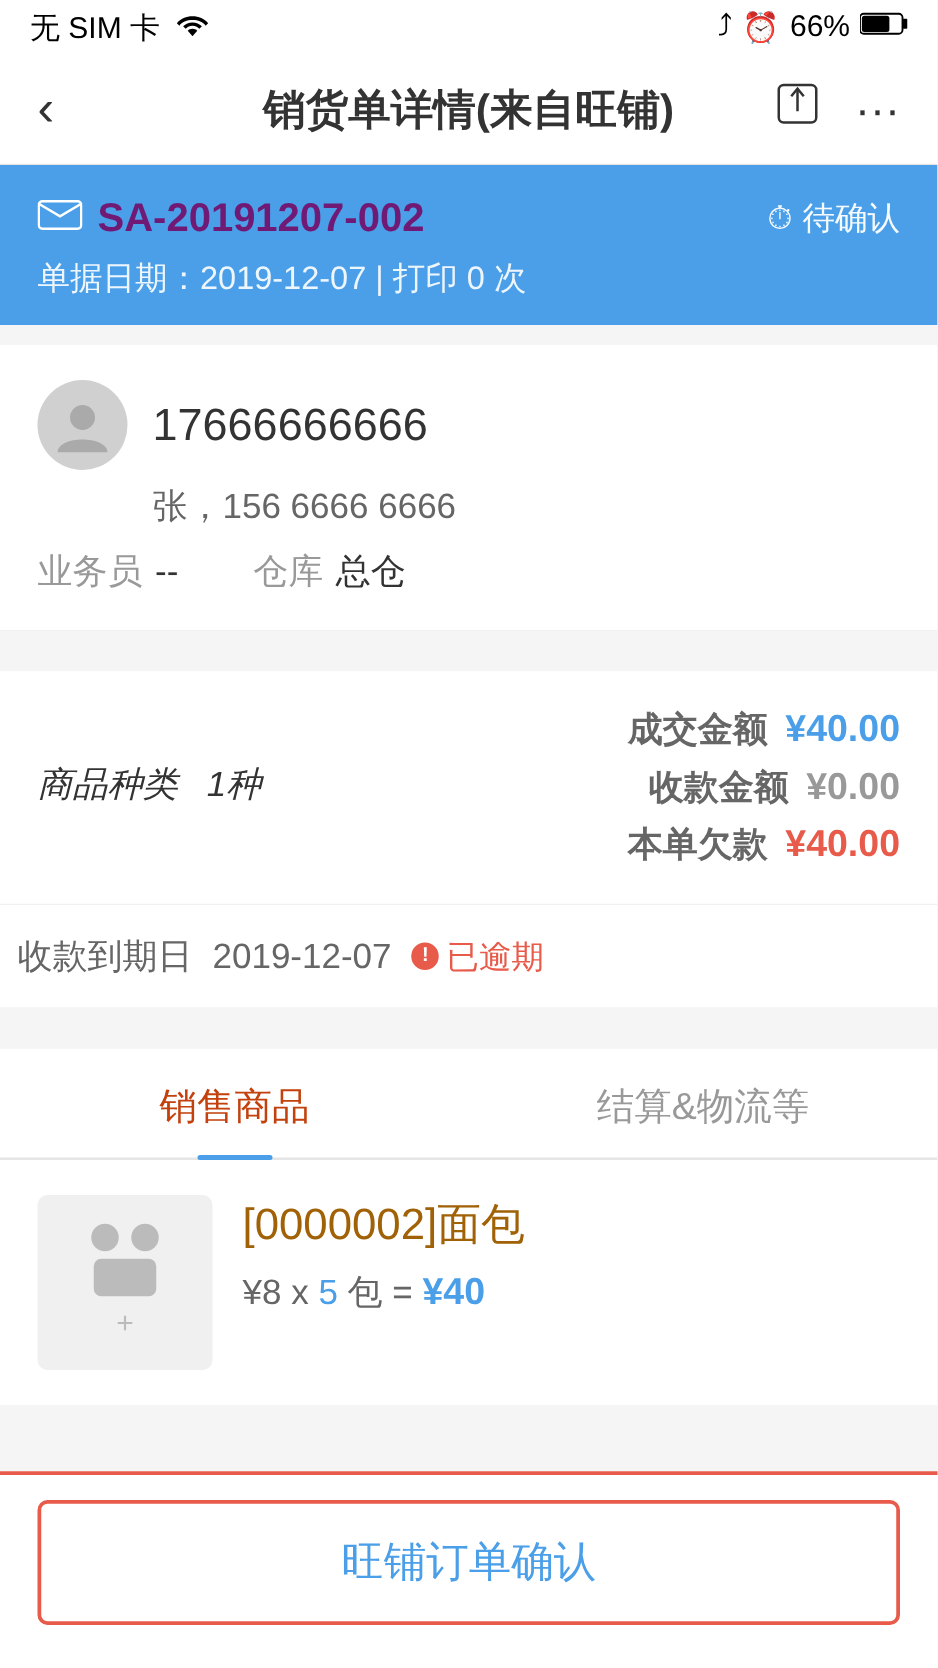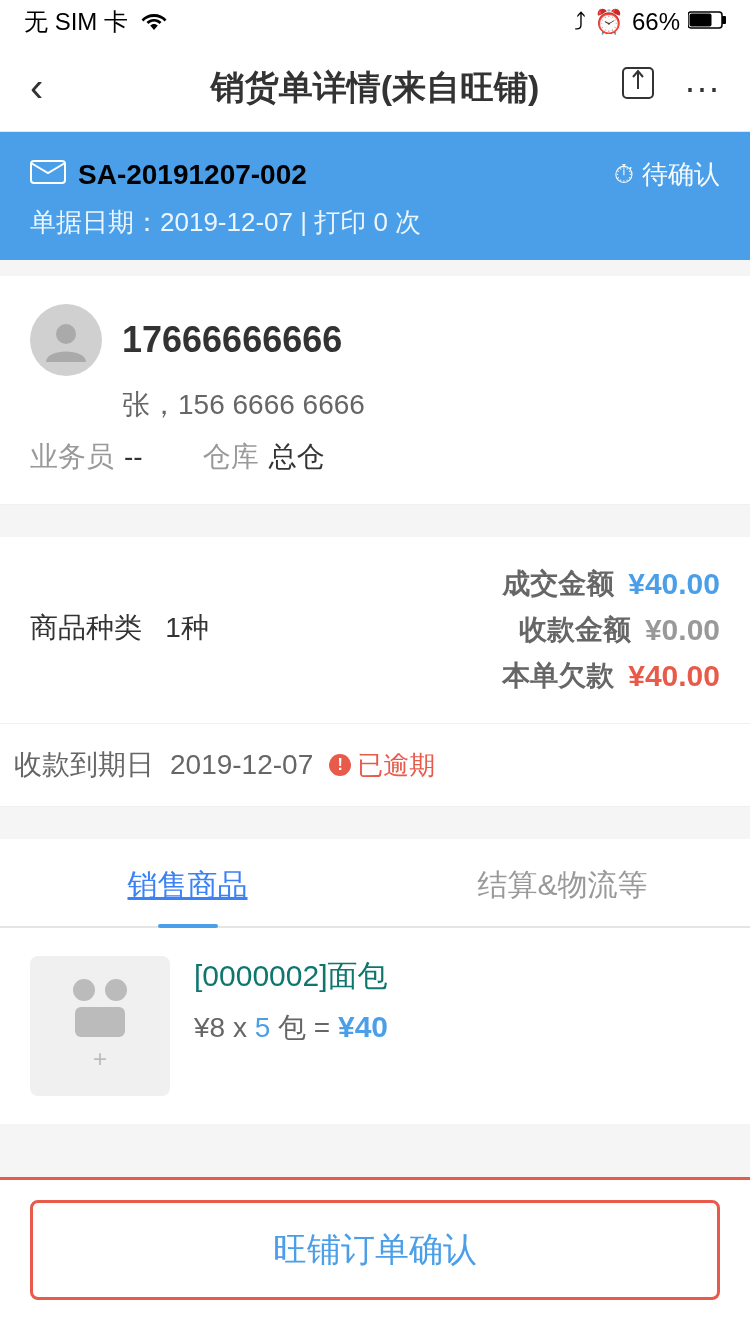--- a/index.html
+++ b/index.html
@@ -74,23 +74,23 @@
     .order-id-row {
       display: flex;
       align-items: center;
       justify-content: space-between;
       margin-bottom: 12px;
     }
     .order-id {
       display: flex;
       align-items: center;
       gap: 12px;
-      font-size: 28px;
+      font-size: 32px;
       font-weight: 700;
-      color: #000000;
+      color: #701a75;
     }
     .order-id-icon {
       font-size: 32px;
     }
     .order-status {
       display: flex;
       align-items: center;
       gap: 8px;
       font-size: 26px;
       color: #fff;
@@ -121,21 +121,21 @@
       background: #d0d0d0;
       display: flex;
       align-items: center;
       justify-content: center;
       font-size: 36px;
       color: #888;
       flex-shrink: 0;
     }
     .customer-name {
       font-size: 36px;
-      font-weight: 700;
+      font-weight: 400;
       color: #333;
     }
     .customer-contact {
       font-size: 28px;
       color: #666;
       margin-top: 6px;
       padding-left: 92px;
     }
     .customer-meta {
       display: flex;
@@ -160,20 +160,21 @@
       padding: 28px 30px;
       margin-top: 16px;
       display: flex;
       border-bottom: 1px solid #f0f0f0;
     }
     .summary-left {
       flex: 1;
       display: flex;
       flex-direction: column;
       justify-content: center;
+      font-style: italic;
     }
     .summary-item {
       font-size: 28px;
       color: #666;
       margin-bottom: 4px;
     }
     .summary-item span { color: #333; }
     .summary-right {
       display: flex;
       flex-direction: column;
@@ -234,22 +235,21 @@
     .tab-item {
       flex: 1;
       text-align: center;
       padding: 26px 0 20px;
       font-size: 30px;
       color: #999;
       cursor: pointer;
       position: relative;
     }
     .tab-item.active {
-      color: #3b82f6;
-      text-decoration: underline;
+      color: #c2410c;
     }
     .tab-item.active::after {
       content: '';
       position: absolute;
       bottom: -2px;
       left: 50%;
       transform: translateX(-50%);
       width: 60px;
       height: 4px;
       background: #4a9fe8;
@@ -306,22 +306,22 @@
       font-size: 24px;
       margin-top: 4px;
     }
     .product-info {
       flex: 1;
       display: flex;
       flex-direction: column;
       gap: 12px;
     }
     .product-name {
-      font-size: 30px;
-      color: #0f766e;
+      font-size: 35px;
+      color: #a16207;
       font-weight: 500;
     }
     .product-price-row {
       font-size: 28px;
       color: #666;
     }
     .price-qty { color: #4a9fe8; }
     .price-total { color: #4a9fe8; font-weight: 600; font-size: 30px; }
 
     

